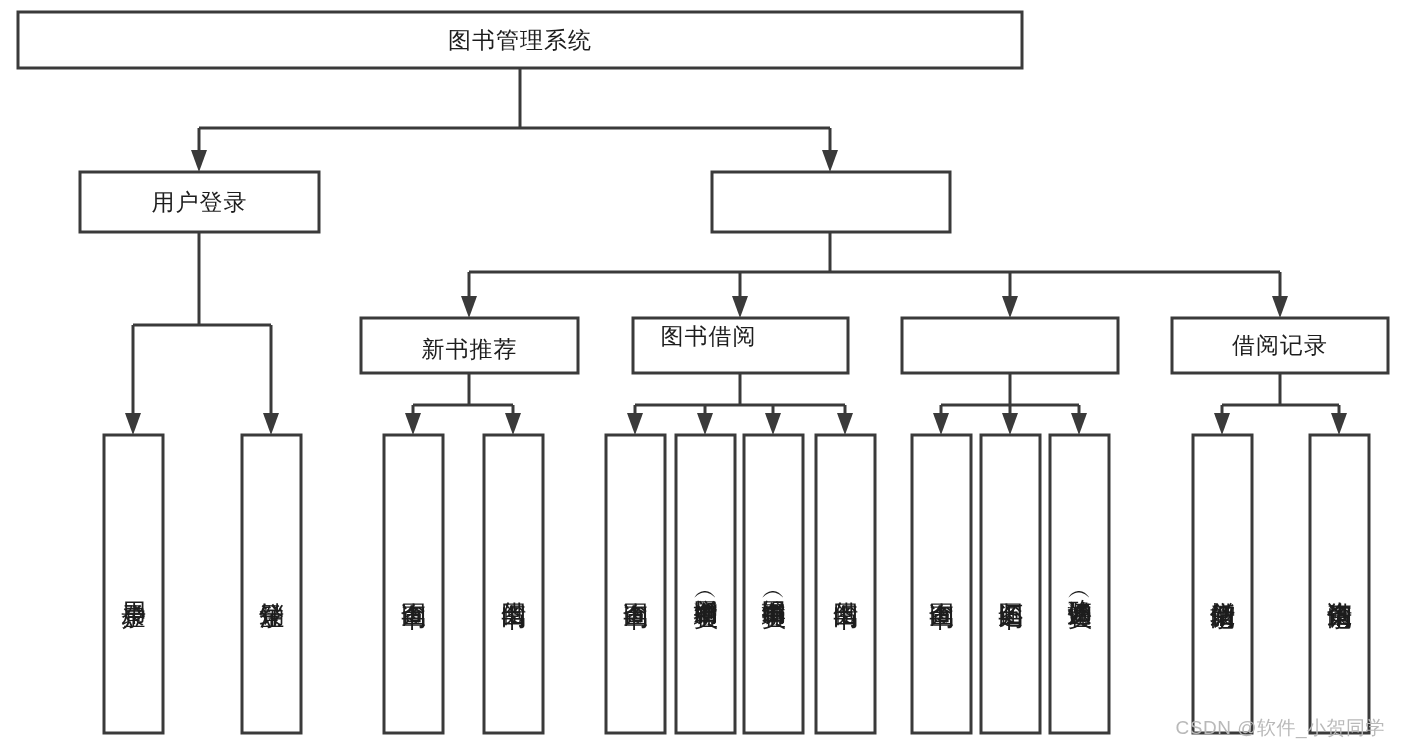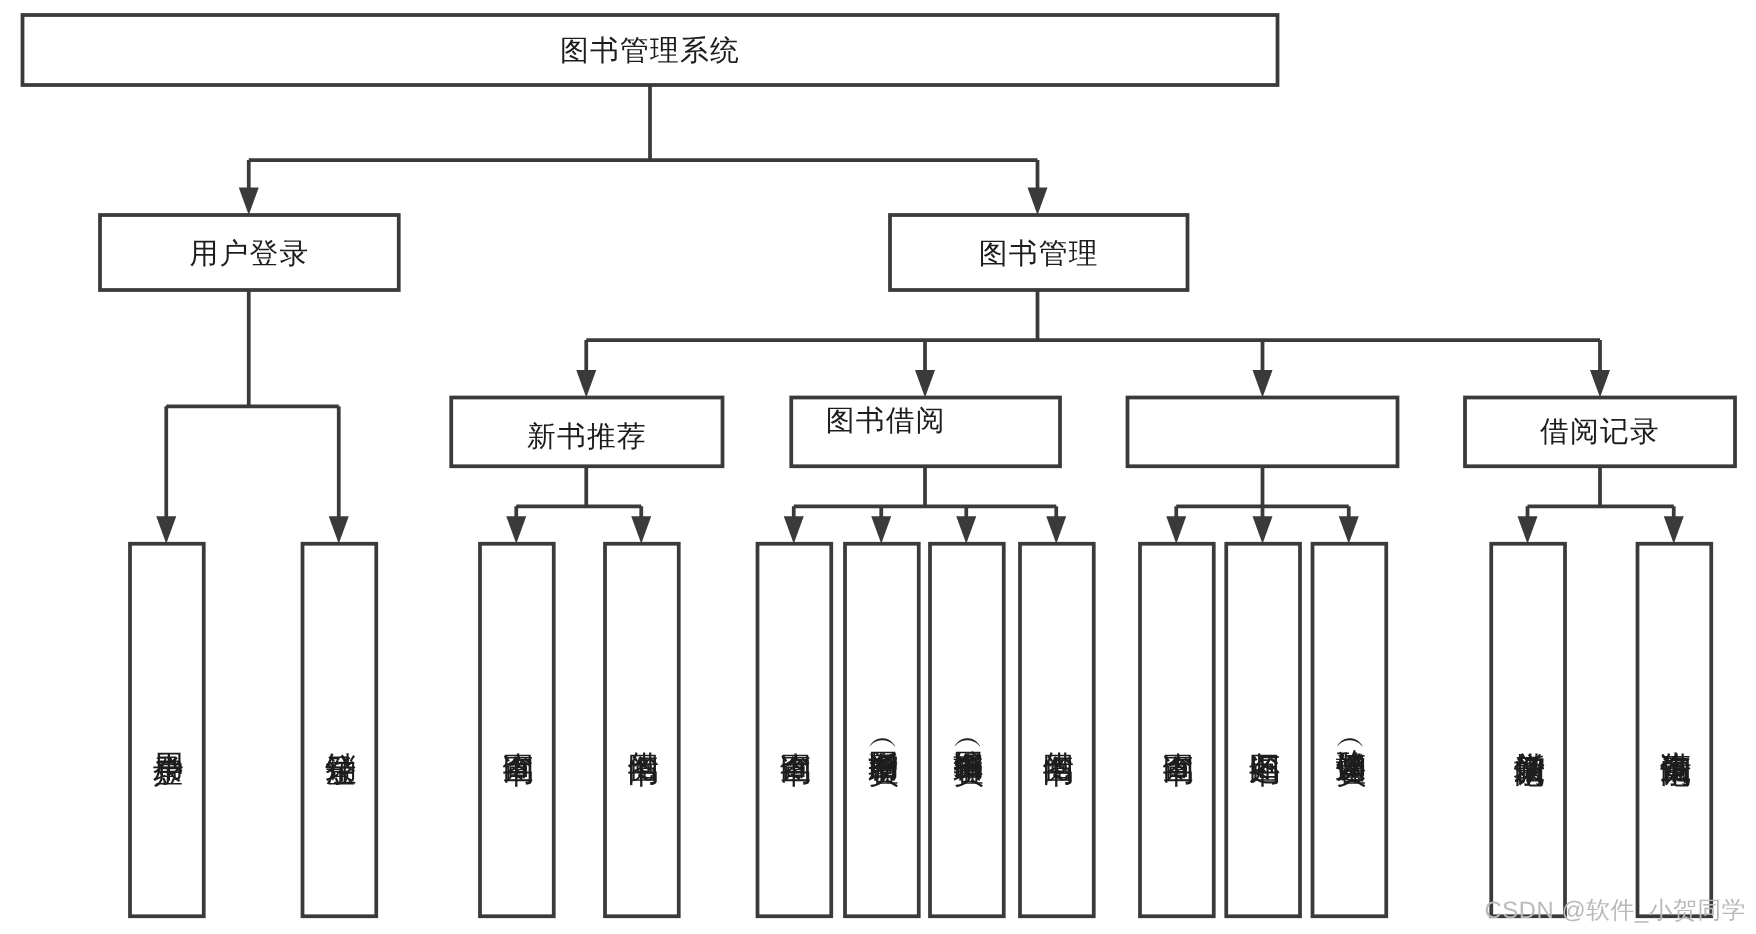--- a/index.html
+++ b/index.html
@@ -64,21 +64,21 @@
     justify-content: center;
     font-family: "Liberation Sans", "DejaVu Sans", sans-serif;
     font-size: 23px;
     letter-spacing: 1px;
     color: #1d1d1d;
     white-space: nowrap;
     pointer-events: none;
   }
   #watermark {
     position: absolute;
-    right: 8px;
+    right: 20px;
     bottom: 6px;
     font-family: "Liberation Sans", "DejaVu Sans", sans-serif;
     font-size: 19px;
     color: #b9b9b9;
     letter-spacing: 0.5px;
     white-space: nowrap;
     pointer-events: none;
   }
 </style>
 </head>
@@ -187,21 +187,20 @@
     <rect class="nodebox" x="1050" y="435" width="59" height="298"></rect>
 
     <rect class="nodebox" x="1193" y="435" width="59" height="298"></rect>
     <rect class="nodebox" x="1310" y="435" width="59" height="298"></rect>
 
   </svg>
 
   <div class="hlabel-wrap" style="left:18px; top:12px; width:1004px; height:56px;">图书管理系统</div>
 
   <div class="hlabel-wrap" style="left:80px; top:172px; width:239px; height:60px;">用户登录</div>
-  <div class="hlabel-wrap" style="left:712px; top:172px; width:238px; height:60px;">图书管理</div>
 
   <div class="hlabel-wrap" style="left:361px; top:318px; width:217px; height:62px;">新书推荐</div>
   <div class="hlabel-wrap" style="left:601px; top:318px; width:215px; height:37px;">图书借阅</div>
   <div class="hlabel-wrap" style="left:1172px; top:318px; width:216px; height:55px;">借阅记录</div>
 
   <div class="vlabel-wrap" style="left:104px; top:435px; width:59px; height:298px;">用户登录</div>
   <div class="vlabel-wrap" style="left:242px; top:435px; width:59px; height:298px;">注销登录</div>
 
   <div class="vlabel-wrap" style="left:384px; top:435px; width:59px; height:298px;">查询图书</div>
   <div class="vlabel-wrap" style="left:484px; top:435px; width:59px; height:298px;">借阅图书</div>

